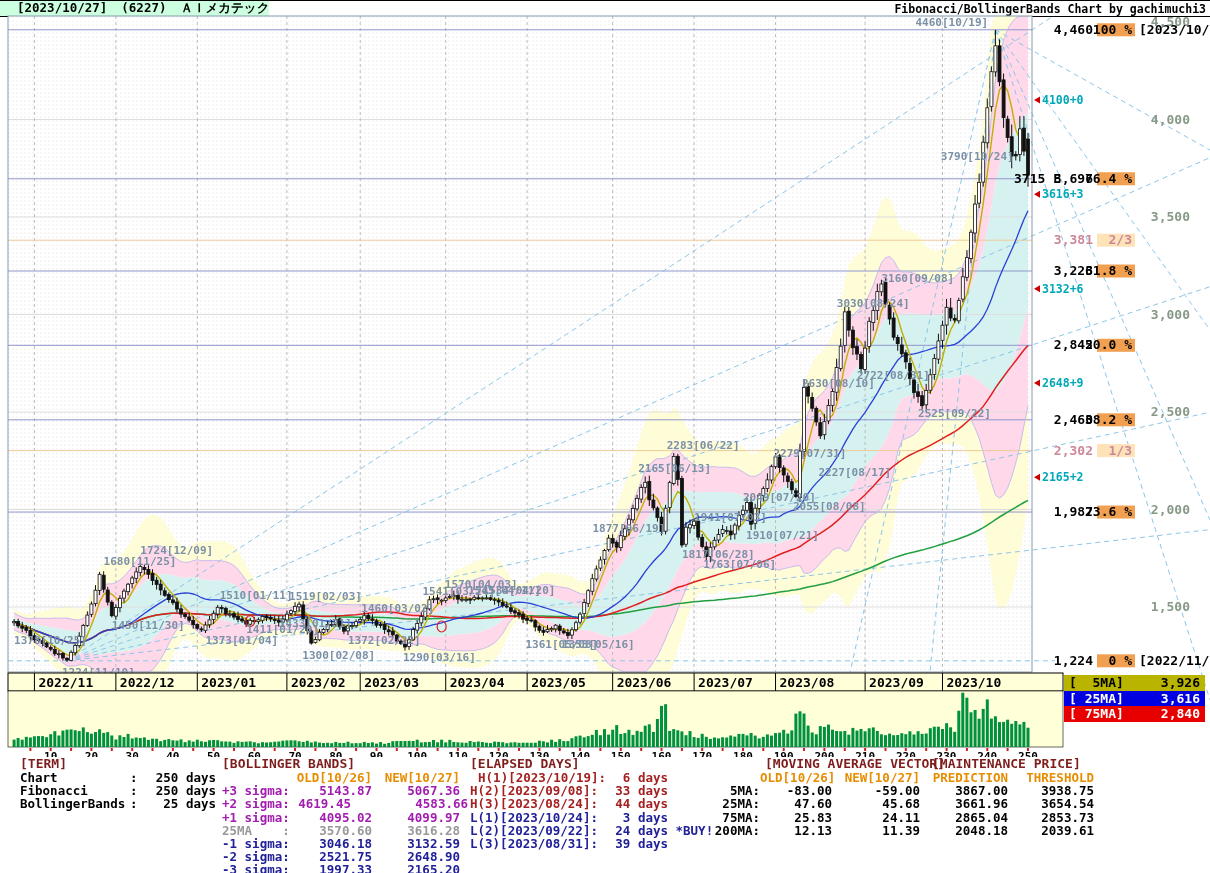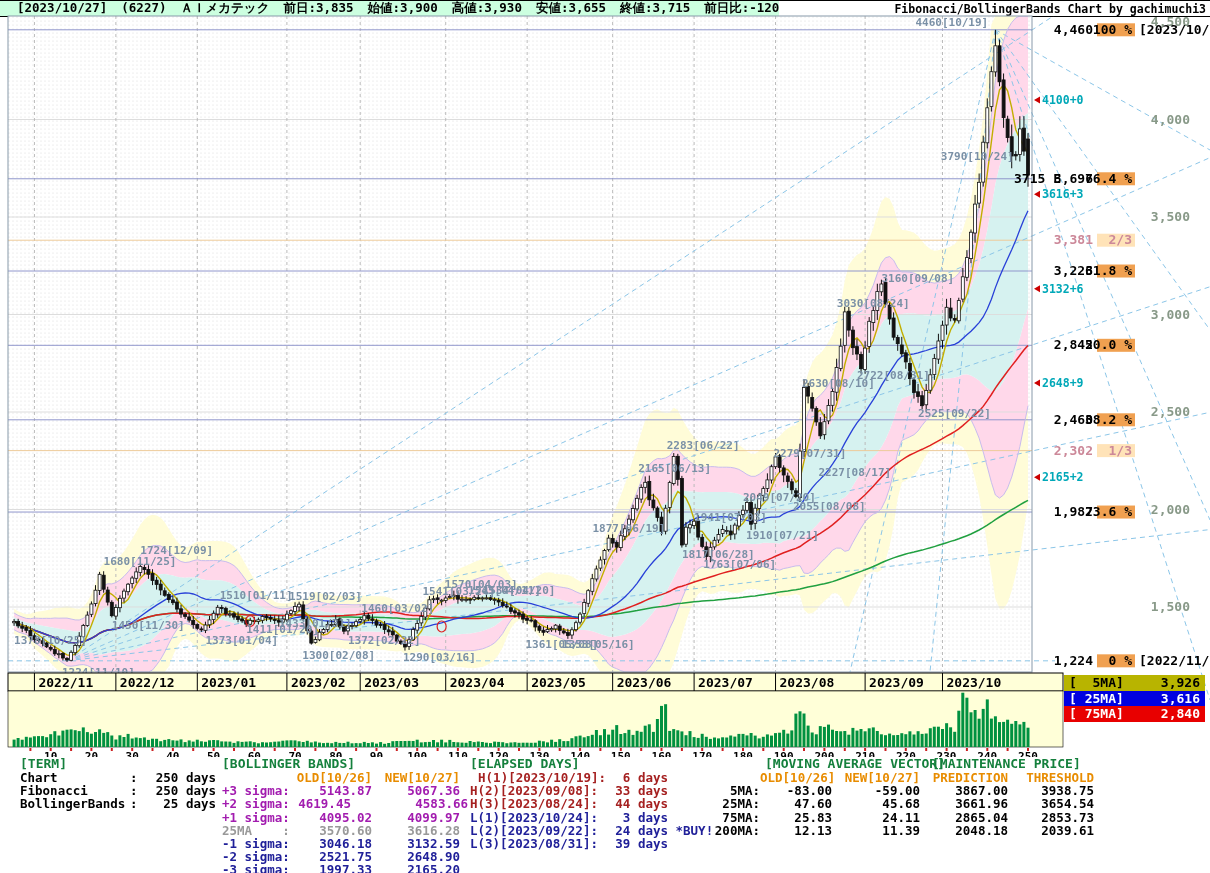--- a/index.html
+++ b/index.html
@@ -15,46 +15,38 @@
   .hseg{margin-right:0px;}
   
   #chart-svg{position:absolute;left:0;top:0;}
   
   #ma-legend{position:absolute;left:1064px;top:675px;width:141px;}
   .legrow{height:15.5px;display:flex;justify-content:space-between;align-items:flex-start;
     font-size:13px;font-weight:bold;padding:0 5px;white-space:pre;}
   
   #panel{position:absolute;left:0;top:757px;width:1210px;height:116px;background:#fff;font-weight:bold;}
   .pcol{position:absolute;top:0;}
-  .ptitle{font-size:13px;color:#15803d;height:14px;line-height:14px;white-space:pre;}
+  .ptitle{font-size:13px;color:#7f1d1d;height:14px;line-height:14px;white-space:pre;}
   .prow{height:13.2px;line-height:13.2px;font-size:12.5px;display:flex;white-space:pre;}
   .cell{display:inline-block;}
   .r{text-align:right;}
   .plus{color:#a21caf;} .minus{color:#202099;} .mid{color:#999999;}
   .hrow{color:#A52020;} .lrow{color:#202099;}
   .orange{color:#E88C00;} .black{color:#000;}
   .buy{color:#202099;}
 </style>
 </head>
 <body>
 
 <div id="page">
   <div id="header-bar">
     <div id="header-left">
       <span class="hseg">[2023/10/27]</span>
       <span class="hseg">(6227)</span>
       <span class="hseg">ＡＩメカテック</span>
-      <span id="header-stats" style="display: flex; gap: 14px;">
-          <span class="hseg" style="margin-left: 0px;">前日:3,835</span>
-          <span class="hseg" style="margin-left: 0px;">始値:3,900</span>
-          <span class="hseg" style="margin-left: 0px;">高値:3,930</span>
-          <span class="hseg" style="margin-left: 0px;">安値:3,655</span>
-          <span class="hseg" style="margin-left: 0px;">終値:3,715</span>
-          <span class="hseg" style="margin-left: 0px;">前日比:-120</span>
-        </span>
     </div>
     <div id="header-title-seg">Fibonacci/BollingerBands Chart by gachimuchi3</div>
   </div>
 
   <svg id="chart-svg" width="1210" height="873">
       <defs>
         <pattern id="dots" width="4" height="4" patternUnits="userSpaceOnUse">
           <rect width="4" height="4" fill="#ffffff"></rect>
           <circle cx="1" cy="1" r="0.6" fill="#DCDCDC"></circle>
         </pattern>

